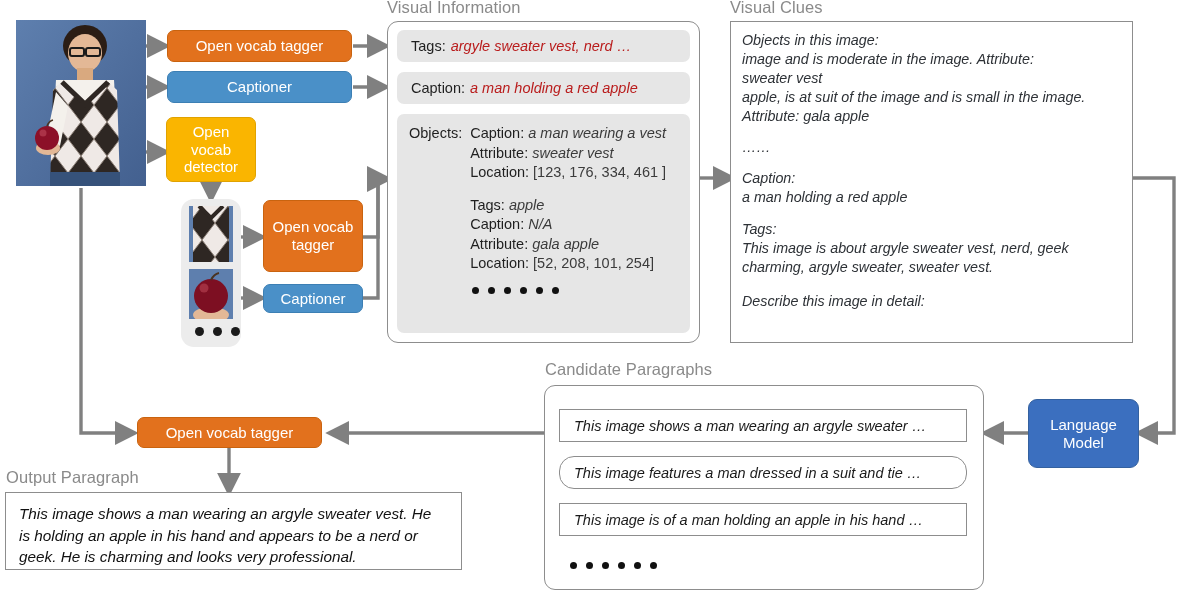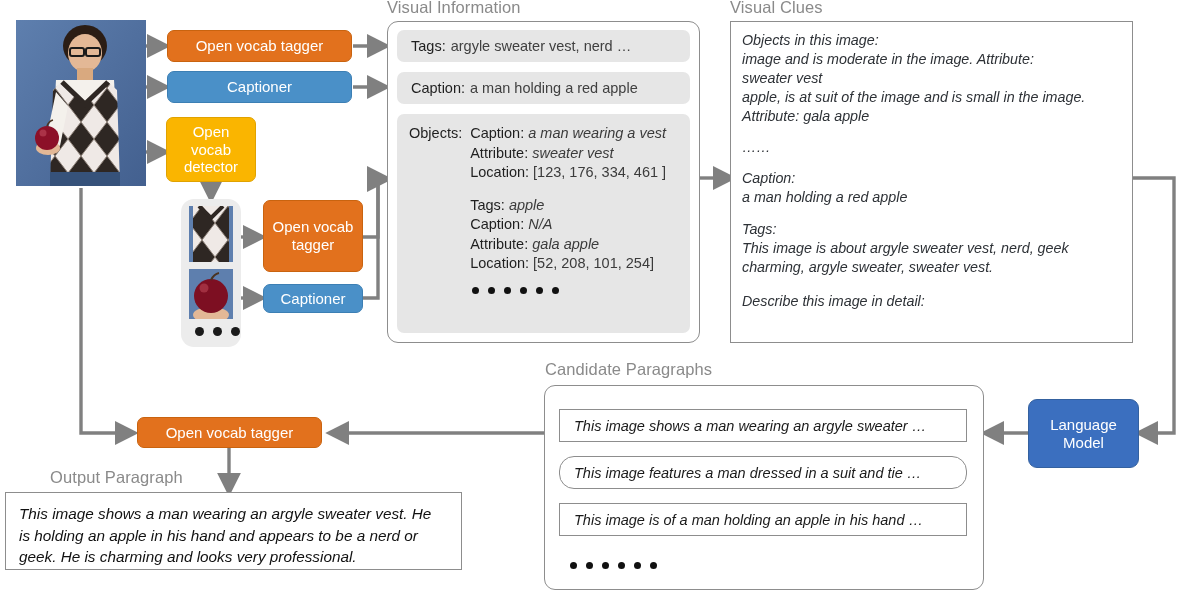--- a/index.html
+++ b/index.html
@@ -19,21 +19,21 @@
   .lmblue{background:#3B6FBF;border:1px solid #34619f;border-radius:9px;}
 
   
   .outline{box-sizing:border-box;border:1.4px solid #8d8d8d;border-radius:11px;background:#fff;}
   .outline-sq{box-sizing:border-box;border:1.4px solid #8d8d8d;background:#fff;}
 
   
   .chip{box-sizing:border-box;background:#e6e6e6;border-radius:7px;color:#3b3b3b;
         font-size:14.5px;display:flex;align-items:center;}
   .chip .lbl{font-style:normal;color:#1f1f1f;}
-  .chip .val{color:#404040;}
+  .chip .val{font-style:italic;color:#b91c1c;}
 
   
   .cand{box-sizing:border-box;border:1.3px solid #8d8d8d;background:#fff;
         font-style:italic;font-size:14.5px;color:#1a1a1a;display:flex;align-items:center;
         padding-left:14px;}
 
   
   .clue{font-style:italic;font-size:14.3px;color:#2d3136;line-height:1.33;}
   .objwrap{font-size:14.5px;color:#3b3b3b;line-height:1.345;}
   .objwrap .k{color:#1f1f1f;font-style:normal;}
@@ -261,21 +261,21 @@
     <i></i>
     <i></i>
     <i></i>
     <i></i>
 </div>
 
 <div class="abs pbox orange" style="left:137px;top:417px;width:185px;height:31px;font-size:15px;">
   <span>Open vocab tagger</span>
 </div>
 
-<div class="abs caption" style="left:6px;top:468px;margin-left:44px;">Output Paragraph</div>
+<div class="abs caption" style="left:6px;top:468px;">Output Paragraph</div>
 
 <div class="abs outline-sq" style="left:5px;top:492px;width:457px;height:78px;"></div>
 
 <div class="abs outpara" style="left:19px;top:503px;width:435px;">
   <div>This image shows a man wearing an argyle sweater vest. He</div>
   <div>is holding an apple in his hand and appears to be a nerd or</div>
   <div>geek. He is charming and looks very professional.</div>
 </div>
 
 </body></html>

